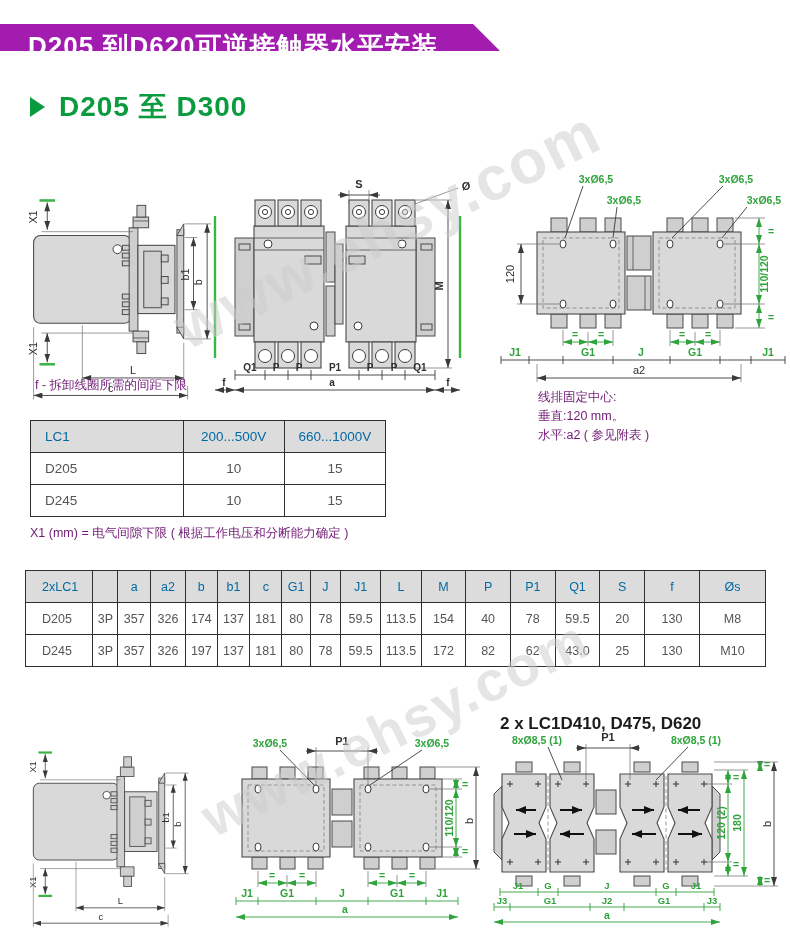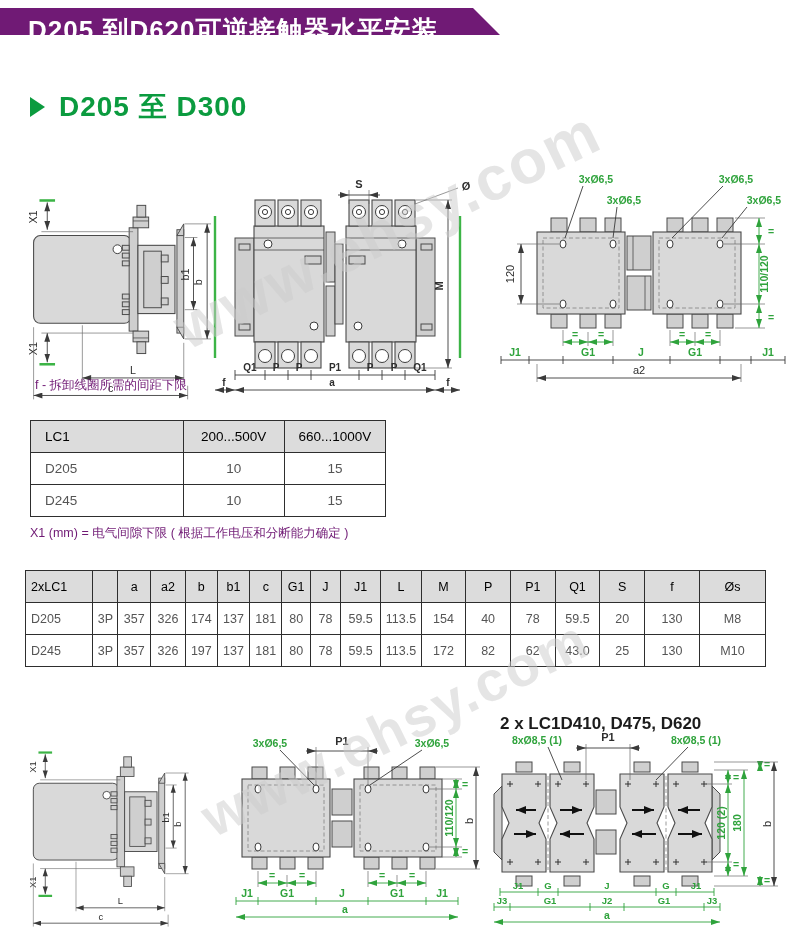--- a/index.html
+++ b/index.html
@@ -6,47 +6,47 @@
   body { background:#ffffff; font-family:"Liberation Sans", sans-serif; }
   .page { position:relative; width:790px; height:931px; background:#fff; overflow:hidden; }
 
   
   .watermark { position:absolute; color:#cccccc; opacity:.5; font-weight:bold;
     letter-spacing:2px; white-space:nowrap; pointer-events:none; z-index:9; }
   .wm-top { left:178px; top:296px; font-size:62px; transform-origin:0 50%; transform:rotate(-26deg); }
   .wm-bottom { left:205px; top:788px; font-size:56px; transform-origin:0 50%; transform:rotate(-26deg); }
 
   
-  .banner { position:absolute; left:0; top:8px; width:518px; height:27px; background:#701a75;
+  .banner { position:absolute; left:0; top:24px; width:518px; height:27px; background:#a21caf;
     clip-path:polygon(0 0, 473px 0, 518px 45px, 0 45px); }
   .banner h1 { color:#fff; font-size:26px; font-weight:bold; line-height:45px; padding-left:28px; letter-spacing:1px; }
 
   
   .section-heading { position:absolute; left:30px; top:88px; display:flex; align-items:center; }
   .tri { width:0; height:0; border-left:15px solid #0b9b3f; border-top:10px solid transparent;
     border-bottom:10px solid transparent; margin-right:14px; }
   .section-heading h2 { color:#0b9b3f; font-size:28px; font-weight:bold; letter-spacing:1px; }
 
   .intro { position:absolute; left:30px; top:135px; font-size:11.5px; font-weight:bold; color:#1c1c1c; line-height:16px; }
 
   .note { position:absolute; font-size:12.5px; color:#701a75; }
   .note-f { left:35px; top:377px; }
   .busbar-note { left:538px; top:388px; line-height:19px; }
   .note-x1 { left:30px; top:525px; }
 
   
   table { border-collapse:collapse; background:#fff; }
   th, td { border:1px solid #2e2e2e; font-weight:normal; color:#555; text-align:center; }
-  thead th { background:#dcdcdc; color:#000000; }
+  thead th { background:#dcdcdc; color:#0369a1; }
   .clearance-table { position:absolute; left:30px; top:420px; width:356px; font-size:13.5px; table-layout:fixed; }
   .clearance-table th, .clearance-table td { height:32px; }
   .clearance-table th:first-child, .clearance-table td:first-child { text-align:left; padding-left:14px; width:43%; }
   .dim-table { position:absolute; left:25px; top:570px; width:741px; font-size:12.5px; table-layout:fixed; }
   .dim-table th, .dim-table td { height:32px; padding:0 1px; }
-  .dim-table th:first-child, .dim-table td:first-child { text-align:left; padding-left:5px; }
+  .dim-table th:first-child, .dim-table td:first-child { text-align:left; padding-left:16px; }
   .dim-table th:nth-child(1){width:9.2%;} .dim-table th:nth-child(2){width:3.4%;}
   .dim-table th:nth-child(3){width:4.5%;} .dim-table th:nth-child(4){width:4.7%;}
   .dim-table th:nth-child(5){width:4.4%;} .dim-table th:nth-child(6){width:4.4%;}
   .dim-table th:nth-child(7){width:4.4%;} .dim-table th:nth-child(8){width:3.9%;}
   .dim-table th:nth-child(9){width:4.1%;} .dim-table th:nth-child(10){width:5.5%;}
   .dim-table th:nth-child(11){width:5.5%;} .dim-table th:nth-child(12){width:6.1%;}
   .dim-table th:nth-child(13){width:6.1%;} .dim-table th:nth-child(14){width:6.1%;}
   .dim-table th:nth-child(15){width:6.1%;} .dim-table th:nth-child(16){width:6.1%;}
   .dim-table th:nth-child(17){width:7.5%;} .dim-table th:nth-child(18){width:9%;}
 
@@ -348,20 +348,25 @@
       <text x="273" y="198" class="gl" text-anchor="middle">J1</text>
       <line x1="42" y1="206" x2="42" y2="224" class="ext"></line>
         <line x1="246" y1="206" x2="246" y2="224" class="ext"></line>
       <line x1="42" y1="220" x2="246" y2="220" class="dim" marker-start="url(#as)" marker-end="url(#ae)"></line>
       <text x="144" y="216" class="bl" text-anchor="middle">a2</text>
     </g>
   </svg>
 
   <div class="note note-f">f - 拆卸线圈所需的间距下限</div>
 
+  <div class="note busbar-note">
+    <div>线排固定中心:</div>
+    <div>垂直:120 mm。</div>
+    <div>水平:a2 ( 参见附表 )</div>
+  </div>
 
   <table class="clearance-table">
       <thead>
         <tr>
           <th>LC1</th>
           <th>200...500V</th>
           <th>660...1000V</th>
         </tr>
       </thead>
       <tbody>

